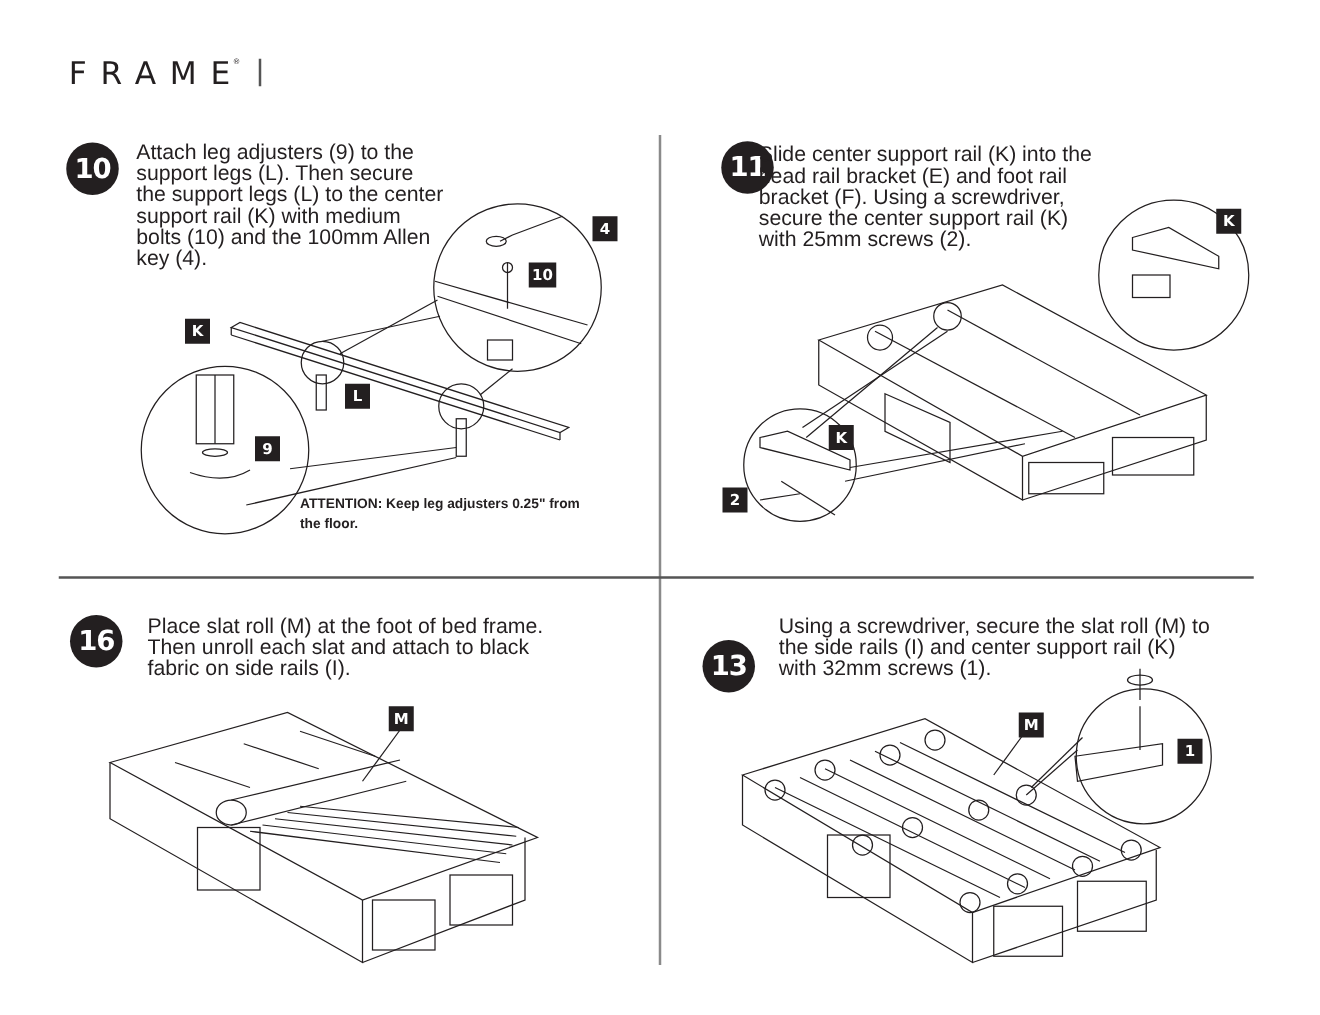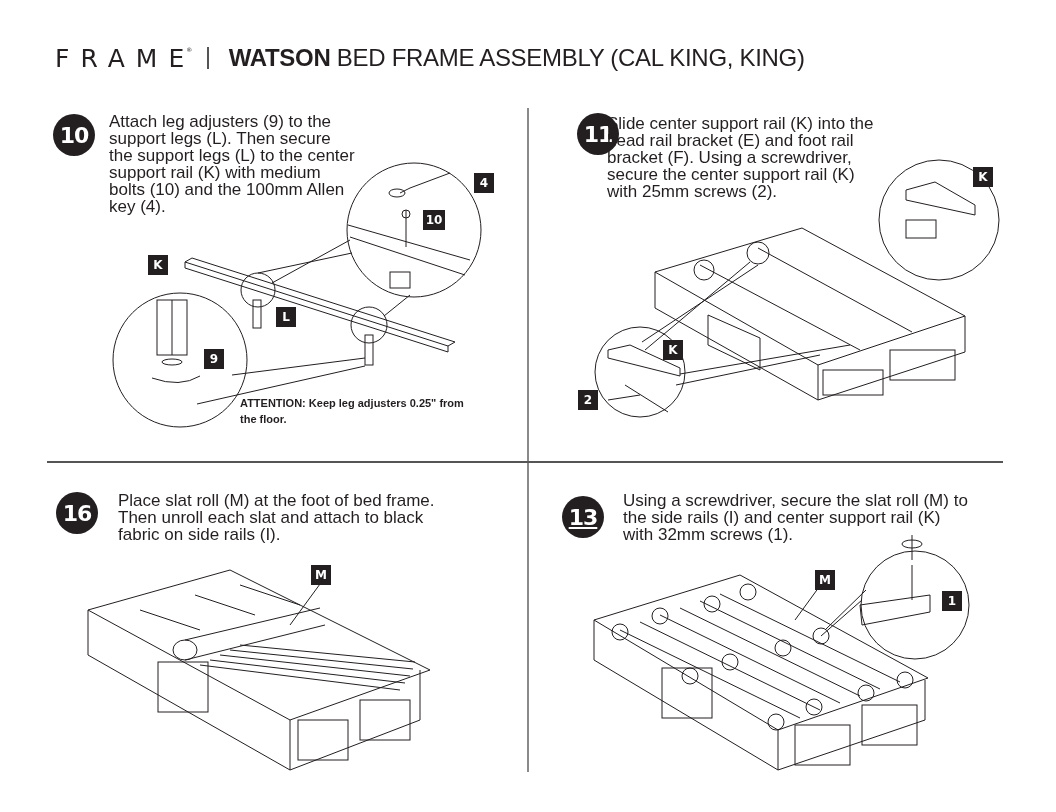--- a/index.html
+++ b/index.html
@@ -22,37 +22,36 @@
   .attention { position:absolute; left:240px; top:395px; font-size:11px; line-height:16px; font-weight:700; color:#231f20; width:240px; }
   svg.illus { position:absolute; left:0; top:0; width:1056px; height:812px; pointer-events:none; }
   svg.illus * { fill:none; stroke:#231f20; stroke-width:1; }
 </style>
 </head>
 <body>
 
 <div class="header">
   <span class="logo"><span>FRAME</span><sup>®</sup></span>
   <span class="hdr-sep"></span>
-  <span class="title"><b>WATSON</b><span> BED FRAME ASSEMBLY (CAL KING, KING)</span></span>
 </div>
 
 <div class="vline"></div>
 <div class="hline"></div>
 
 <div class="step-num" style="left:53px;top:114px;">10</div>
 <div class="step-text" style="left:109px;top:113px;width:250px;">Attach leg adjusters (9) to the support legs (L). Then secure the support legs (L) to the center support rail (K) with medium bolts (10) and the 100mm Allen key (4).</div>
 <div class="attention">ATTENTION: Keep leg adjusters 0.25" from the floor.</div>
 
 <div class="step-num" style="left:562px;top:113px;margin-left:15px;">11</div>
 <div class="step-text" style="left:607px;top:115px;width:270px;">Slide center support rail (K) into the head rail bracket (E) and foot rail bracket (F). Using a screwdriver, secure the center support rail (K) with 25mm screws (2).</div>
 
 <div class="step-num" style="left:56px;top:492px;">16</div>
 <div class="step-text" style="left:118px;top:492px;width:345px;">Place slat roll (M) at the foot of bed frame. Then unroll each slat and attach to black fabric on side rails (I).</div>
 
-<div class="step-num" style="left:562px;top:496px;text-decoration:underline;">13</div>
+<div class="step-num" style="left:562px;top:512px;">13</div>
 <div class="step-text" style="left:623px;top:492px;width:345px;">Using a screwdriver, secure the slat roll (M) to the side rails (I) and center support rail (K) with 32mm screws (1).</div>
 
 <svg class="illus" viewBox="0 0 1056 812">
 
   <g>
     <polygon points="185,262 192,258 455,342 448,346"></polygon>
     <line x1="185" y1="268" x2="448" y2="352"></line>
     <line x1="185" y1="262" x2="185" y2="268"></line>
     <line x1="448" y1="346" x2="448" y2="352"></line>
     <circle cx="258" cy="290" r="17"></circle>

